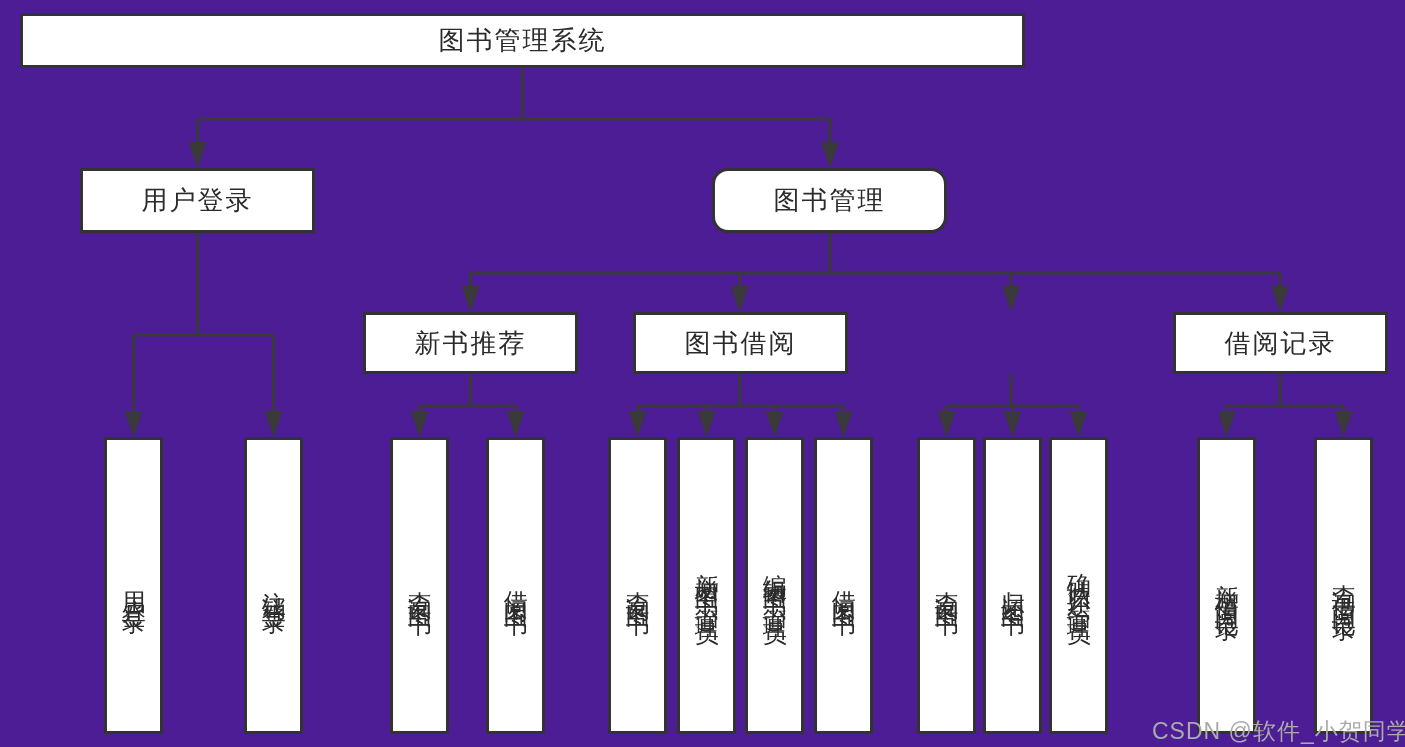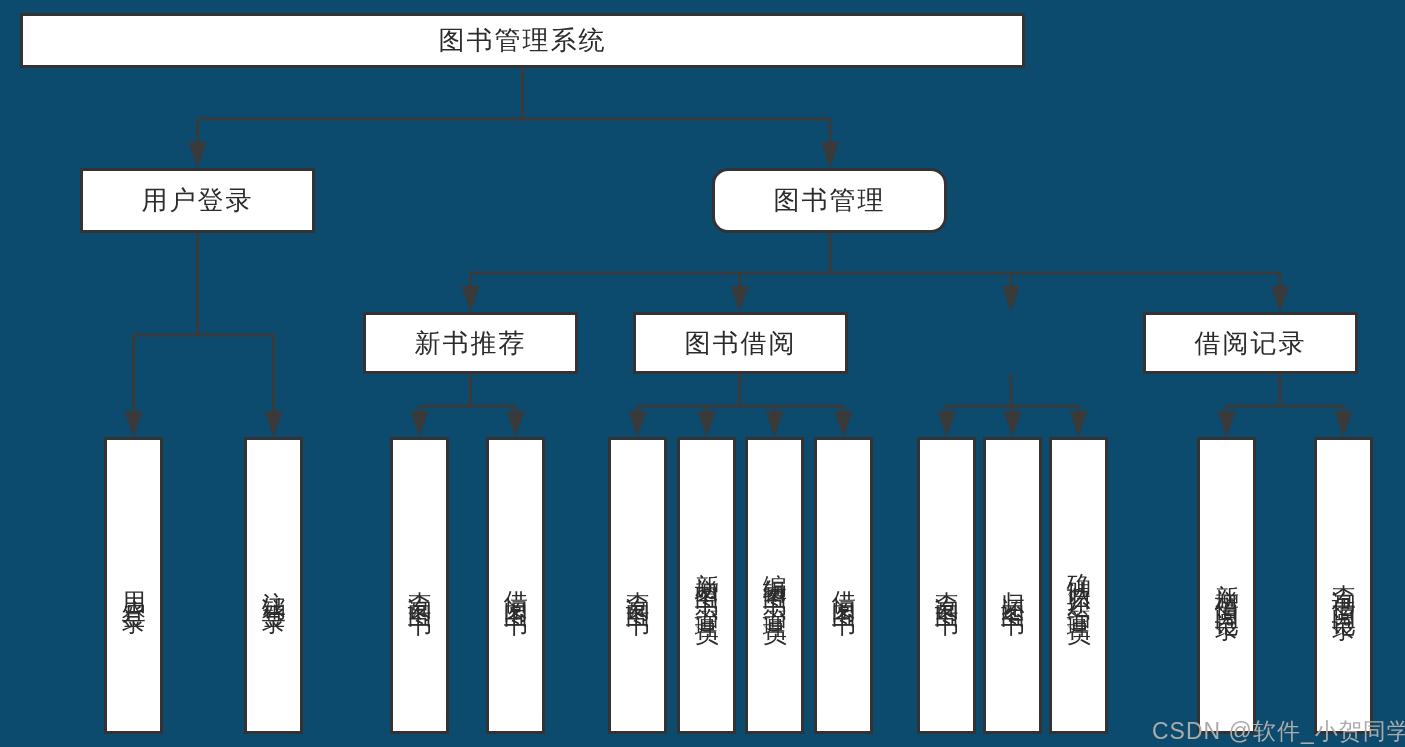--- a/index.html
+++ b/index.html
@@ -1,20 +1,20 @@
 <!DOCTYPE html>
 <html><head>
 <meta charset="utf-8">
 <style>
   html, body { margin: 0; padding: 0; background: #ffffff; }
   #canvas {
     position: relative;
     width: 1405px;
     height: 747px;
-    background: #0c4a6e;
+    background: #4c1d95;
     font-family: "Liberation Sans", "DejaVu Sans", sans-serif;
     overflow: hidden;
   }
   #connector-layer {
     position: absolute;
     left: 0; top: 0;
     width: 1405px; height: 747px;
     pointer-events: none;
   }
   .node {
@@ -103,21 +103,21 @@
     </g>
   </svg>
 
   <div class="node root-node">图书管理系统</div>
 
   <div class="node l1-node" style="left:80px;">用户登录</div>
   <div class="node l1-node" style="left:712px;border-radius:16px;">图书管理</div>
 
   <div class="node l2-node" style="left:363px;text-align:right;">新书推荐</div>
   <div class="node l2-node" style="left:633px;">图书借阅</div>
-  <div class="node l2-node" style="left:1143px;">借阅记录</div>
+  <div class="node l2-node" style="left:1173px;">借阅记录</div>
 
   <div class="leaf" style="left:104px;">
       <span>用户登录</span>
     </div>
   <div class="leaf" style="left:244px;">
       <span>注销登录</span>
     </div>
 
   <div class="leaf" style="left:390px;">
       <span>查询图书</span>

